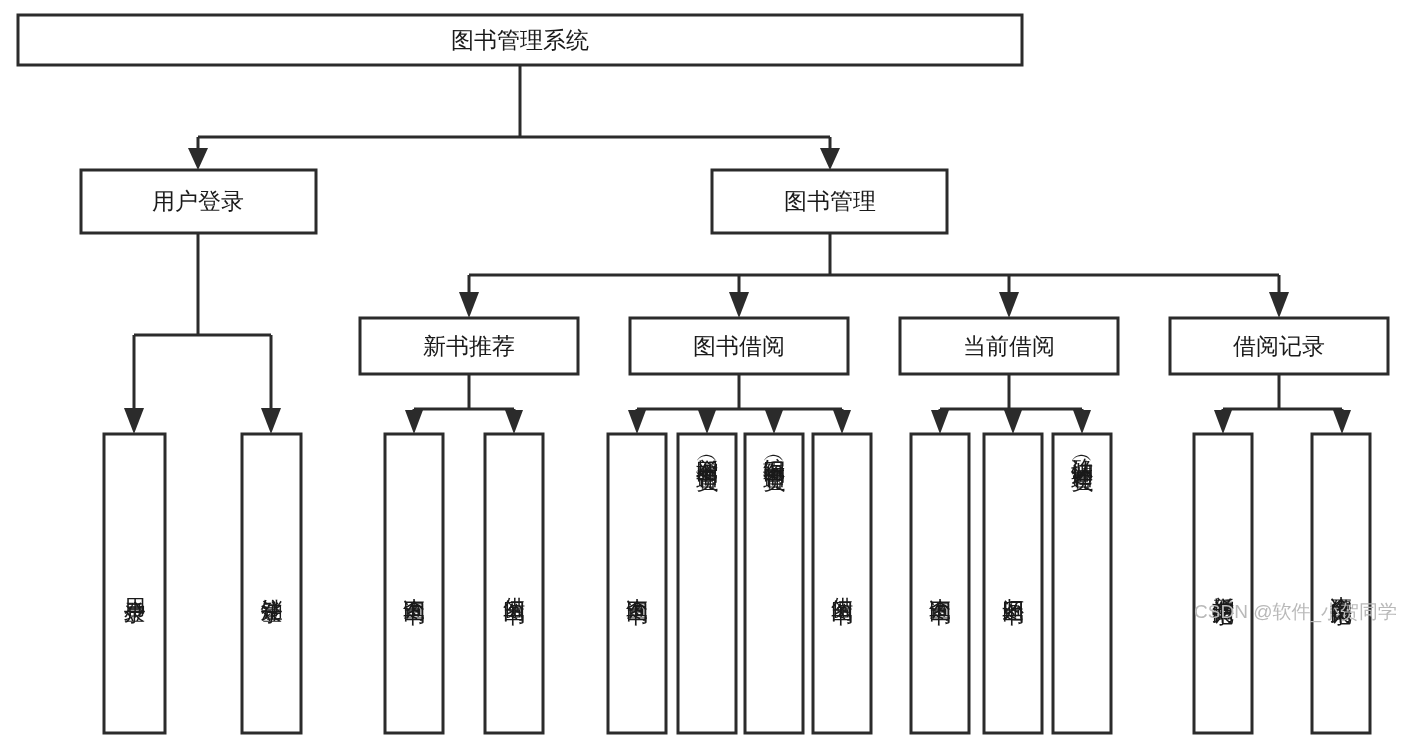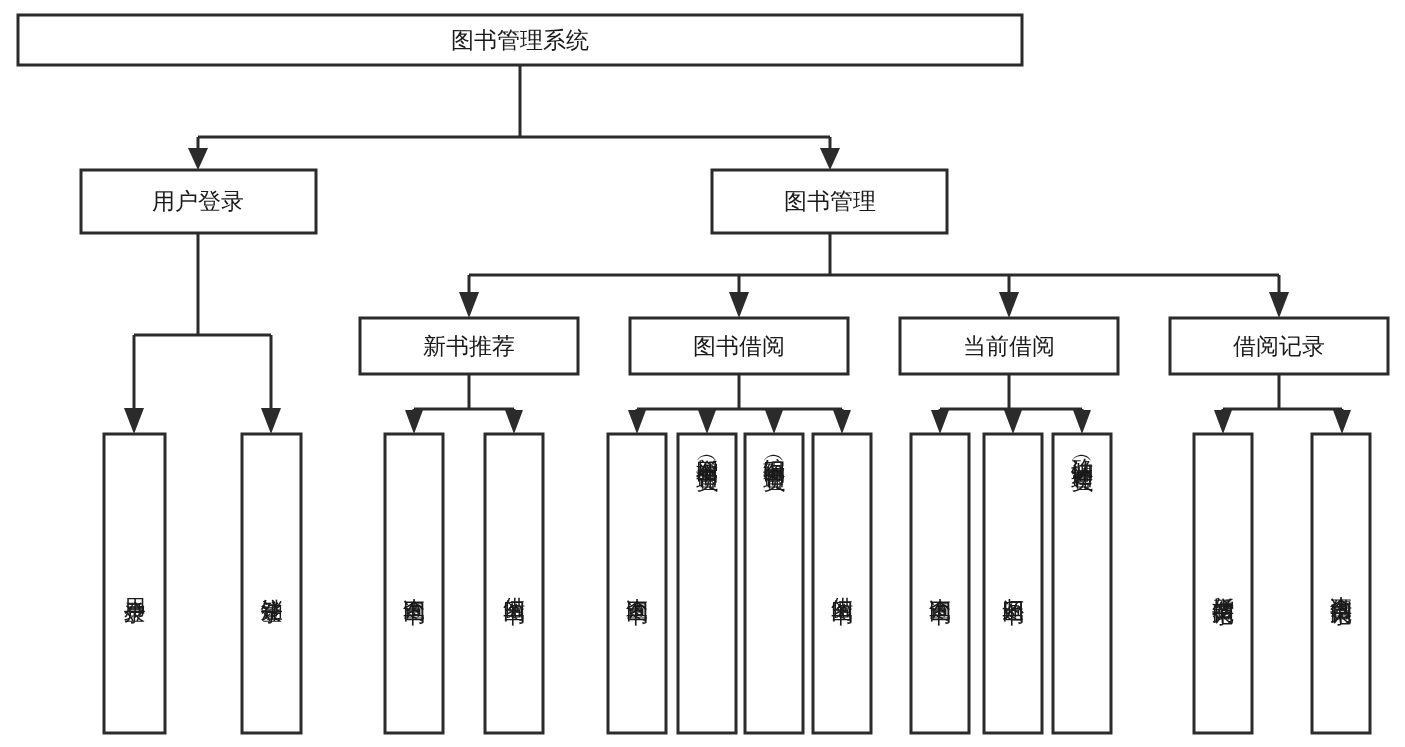--- a/index.html
+++ b/index.html
@@ -254,13 +254,14 @@
     <span class="node-label-v" style="position:static;">确认归还（管理员）</span>
   </div>
 
   <div class="vlabel-wrap" style="left:1194px; top:434px; width:58px; height:299px;">
     <span class="node-label-v" style="position:static;">新增借阅记录</span>
   </div>
   <div class="vlabel-wrap" style="left:1312px; top:434px; width:58px; height:299px;">
     <span class="node-label-v" style="position:static;">查询借阅记录</span>
   </div>
 
+  <div class="watermark">CSDN @软件_小贺同学</div>
 </div>
 
 </body></html>

